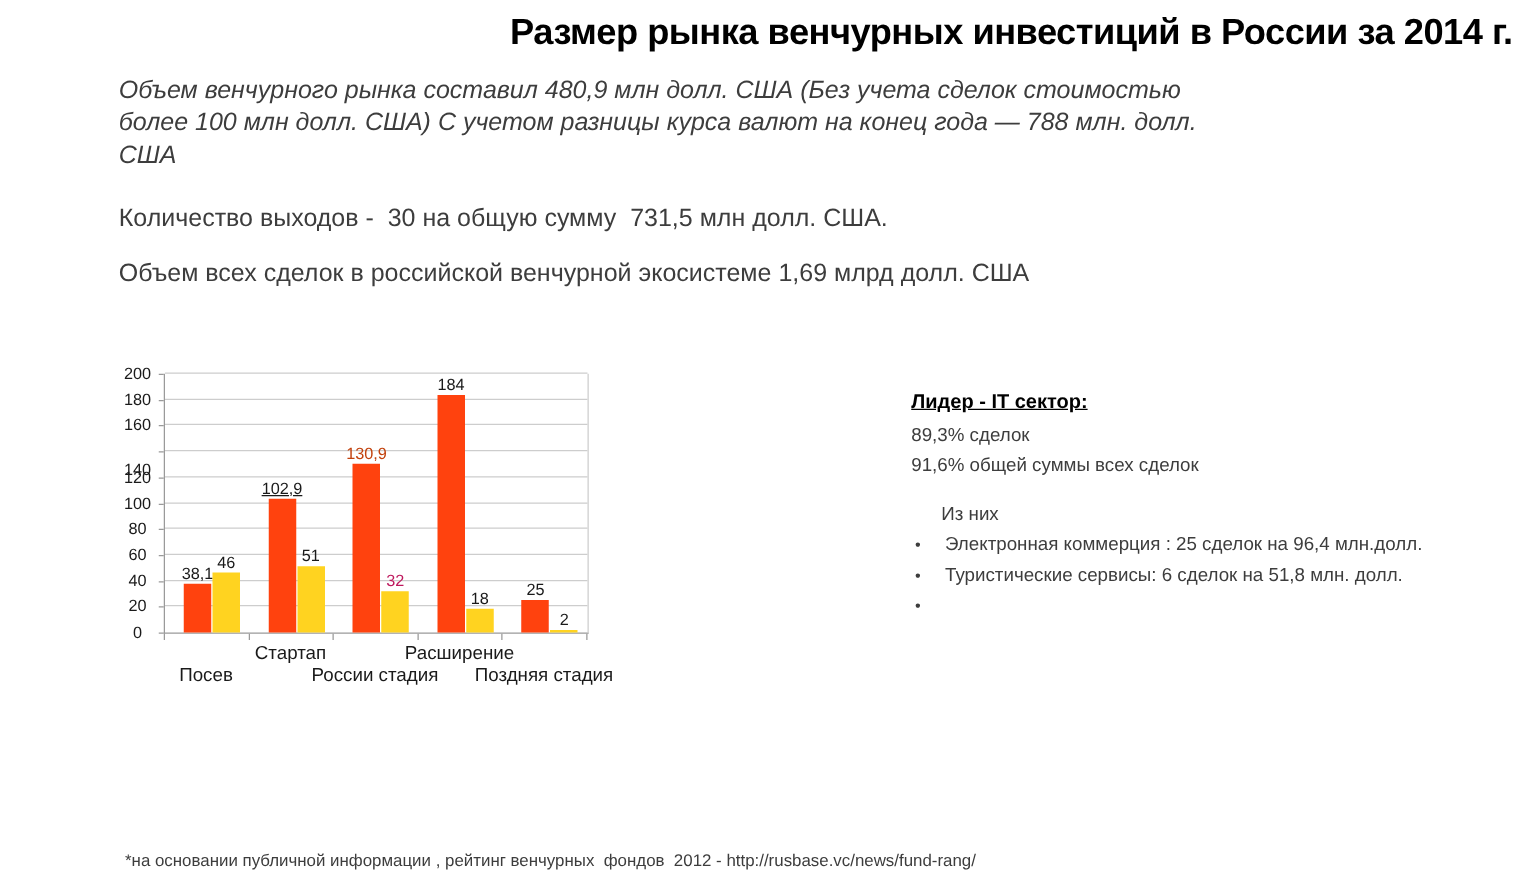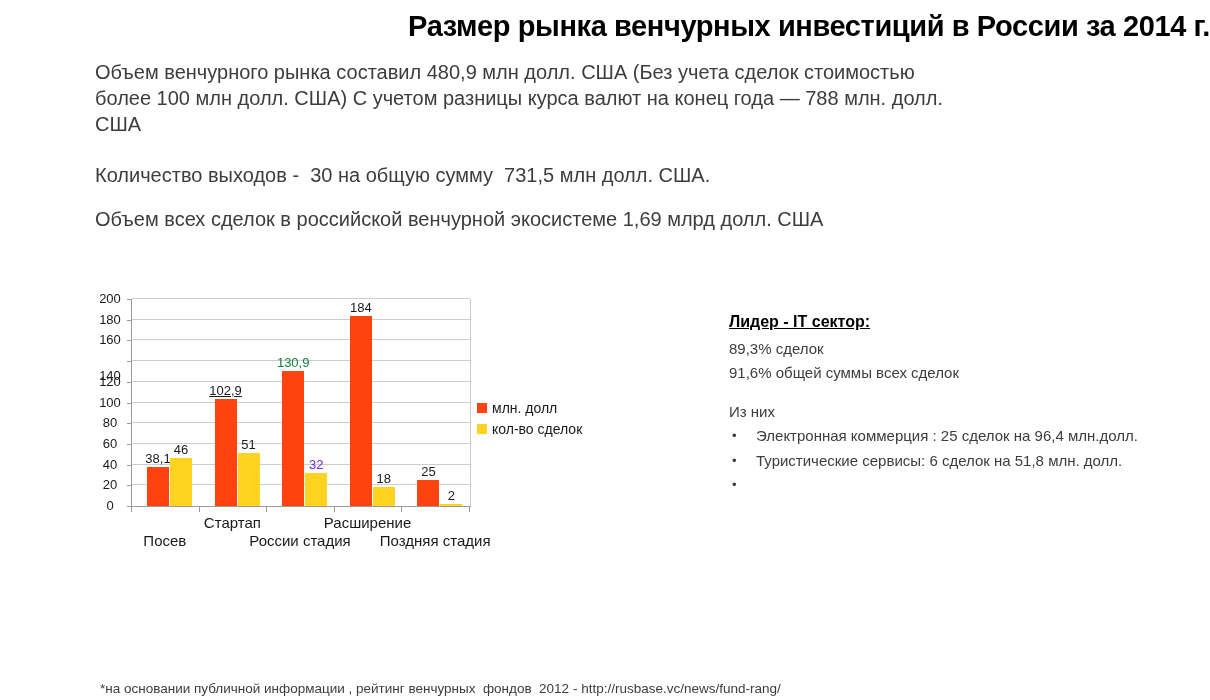--- a/index.html
+++ b/index.html
@@ -3,21 +3,21 @@
 <meta charset="utf-8">
 <style>
   html,body{margin:0;padding:0;background:#fff;}
   .slide{position:relative;width:1210px;height:700px;background:#ffffff;overflow:hidden;
          font-family:"Liberation Sans", sans-serif;color:#3d3d3d;}
   .title{position:absolute;top:10px;left:0;right:0;text-align:right;
          font-size:29px;font-weight:700;color:#000;letter-spacing:-0.4px;}
   .body-text{position:absolute;left:95px;top:59px;width:1045px;font-size:20px;
              line-height:26px;white-space:pre-wrap;}
   .para{margin:0 0 18px 0;}
-  .para.first{margin-bottom:25px;}
+  .para.first{margin-bottom:25px;font-style:italic;}
 
   
   .chart{position:absolute;left:95px;top:292px;width:580px;height:265px;font-size:13px;color:#1a1a1a;}
   .plot{position:absolute;left:36px;top:7px;width:338px;height:207px;
         border-left:1px solid #9a9a9a;border-bottom:1px solid #9a9a9a;
         border-right:1px solid #cdcdcd;}
   .gridline{position:absolute;left:0;width:100%;height:1px;background:#cdcdcd;}
   .ytick-label{position:absolute;left:0;width:30px;text-align:center;height:16px;line-height:16px;}
   .ytick-mark{position:absolute;width:4px;height:1px;background:#9a9a9a;left:32px;}
   .xtick-mark{position:absolute;width:1px;height:5px;background:#9a9a9a;}
@@ -26,21 +26,21 @@
   .cat-label{position:absolute;width:140px;text-align:center;font-size:15px;}
   .legend{position:absolute;}
   .legend-item{display:flex;align-items:center;height:21px;}
   .legend-swatch{width:10px;height:10px;margin-right:5px;flex:0 0 auto;}
   .legend-label{font-size:14px;white-space:nowrap;}
 
   
   .sidebar{position:absolute;left:729px;top:311px;width:480px;font-size:15px;line-height:24px;}
   .sidebar-heading{font-size:16px;font-weight:700;color:#000;text-decoration:underline;
                    margin-bottom:4px;line-height:22px;}
-  .sidebar-sub{margin-top:15px;}
+  .sidebar-sub{margin-top:15px;margin-left:24px;}
   .bullet-row{display:flex;line-height:24.5px;}
   .bullet-dot{width:24px;flex:0 0 auto;text-align:left;padding-left:3px;font-size:13px;}
   .bullet-text{white-space:pre-wrap;}
 
   .footer{position:absolute;left:100px;top:631px;font-size:13.5px;line-height:23px;
           color:#3d3d3d;white-space:pre-wrap;}
 </style>
 </head>
 <body>
 
@@ -64,23 +64,23 @@
         <div class="gridline" style="top: -1px; background: rgb(205, 205, 205);"></div>
         <div class="bar" style="left: 15px; height: 39px; background: rgb(255, 66, 14);"></div>
         <div class="bar-label" style="left: -6px; bottom: 40px; color: rgb(26, 26, 26);">38,1</div>
         <div class="bar" style="left: 38px; height: 48px; background: rgb(255, 211, 32);"></div>
         <div class="bar-label" style="left: 17px; bottom: 49px; color: rgb(26, 26, 26);">46</div>
         <div class="bar" style="left: 82.6px; height: 107px; background: rgb(255, 66, 14);"></div>
         <div class="bar-label" style="left: 61.6px; bottom: 108px; color: rgb(26, 26, 26); text-decoration: underline;">102,9</div>
         <div class="bar" style="left: 105.6px; height: 53px; background: rgb(255, 211, 32);"></div>
         <div class="bar-label" style="left: 84.6px; bottom: 54px; color: rgb(26, 26, 26);">51</div>
         <div class="bar" style="left: 150.2px; height: 135px; background: rgb(255, 66, 14);"></div>
-        <div class="bar-label" style="left: 129.2px; bottom: 136px; color: #15803d;">130,9</div>
+        <div class="bar-label" style="left: 129.2px; bottom: 136px; color: #c2410c;">130,9</div>
         <div class="bar" style="left: 173.2px; height: 33px; background: rgb(255, 211, 32);"></div>
-        <div class="bar-label" style="left: 152.2px; bottom: 34px; color: #6d28d9;">32</div>
+        <div class="bar-label" style="left: 152.2px; bottom: 34px; color: #be185d;">32</div>
         <div class="bar" style="left: 217.8px; height: 190px; background: rgb(255, 66, 14);"></div>
         <div class="bar-label" style="left: 196.8px; bottom: 191px; color: rgb(26, 26, 26);">184</div>
         <div class="bar" style="left: 240.8px; height: 19px; background: rgb(255, 211, 32);"></div>
         <div class="bar-label" style="left: 219.8px; bottom: 20px; color: rgb(26, 26, 26);">18</div>
         <div class="bar" style="left: 285.4px; height: 26px; background: rgb(255, 66, 14);"></div>
         <div class="bar-label" style="left: 264.4px; bottom: 27px; color: rgb(26, 26, 26);">25</div>
         <div class="bar" style="left: 308.4px; height: 2px; background: rgb(255, 211, 32);"></div>
         <div class="bar-label" style="left: 287.4px; bottom: 3px; color: rgb(26, 26, 26);">2</div>
       </div>
   <div class="ytick-label" style="top: 206px;">0</div>
@@ -109,30 +109,20 @@
       <div class="cat-label" style="left: 67.4px; top: 222px;">Стартап</div>
       <div class="cat-label" style="left: 135px; top: 240px;">России стадия</div>
       <div class="cat-label" style="left: 202.6px; top: 222px;">Расширение</div>
       <div class="cat-label" style="left: 270.2px; top: 240px;">Поздняя стадия</div>
       <div class="xtick-mark" style="left: 36px; top: 215px; background: rgb(154, 154, 154);"></div>
       <div class="xtick-mark" style="left: 104px; top: 215px; background: rgb(154, 154, 154);"></div>
       <div class="xtick-mark" style="left: 171px; top: 215px; background: rgb(154, 154, 154);"></div>
       <div class="xtick-mark" style="left: 239px; top: 215px; background: rgb(154, 154, 154);"></div>
       <div class="xtick-mark" style="left: 306px; top: 215px; background: rgb(154, 154, 154);"></div>
       <div class="xtick-mark" style="left: 374px; top: 215px; background: rgb(154, 154, 154);"></div>
-      <div class="legend" style="left: 382px; top: 105px;">
-        <div class="legend-item">
-          <div class="legend-swatch" style="background: rgb(255, 66, 14);"></div>
-          <div class="legend-label">млн. долл</div>
-        </div>
-        <div class="legend-item">
-          <div class="legend-swatch" style="background: rgb(255, 211, 32);"></div>
-          <div class="legend-label">кол-во сделок</div>
-        </div>
-      </div>
     </div>
 
   <div class="sidebar">
     <div class="sidebar-heading">Лидер - IT сектор:</div>
     <div>89,3% сделок</div>
     <div>91,6% общей суммы всех сделок</div>
     <div class="sidebar-sub">Из них</div>
     <div>
         <div class="bullet-row">
           <div class="bullet-dot">•</div>

